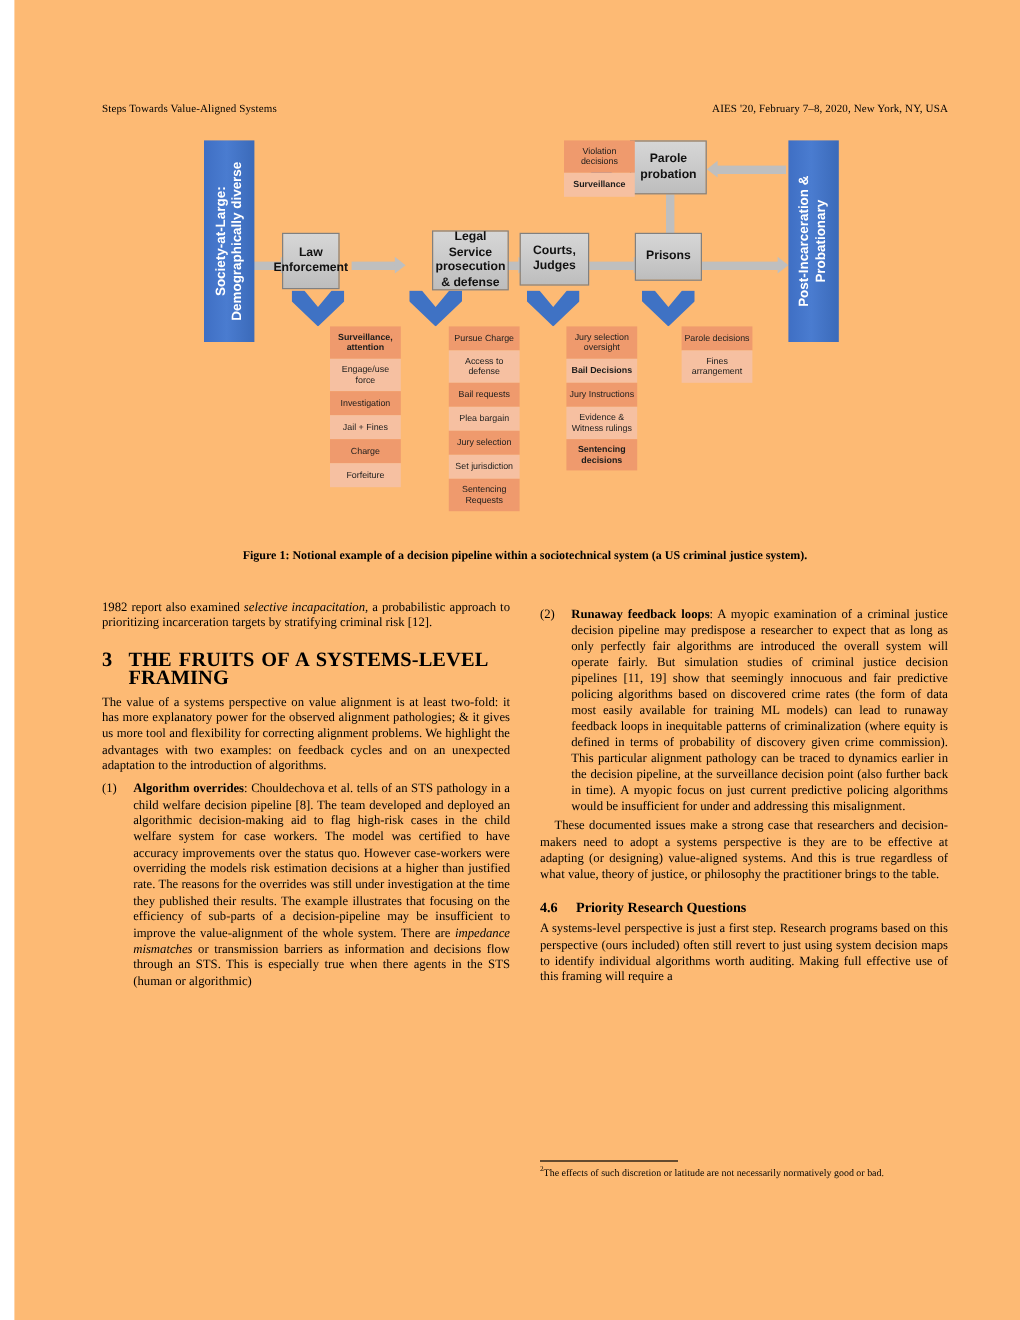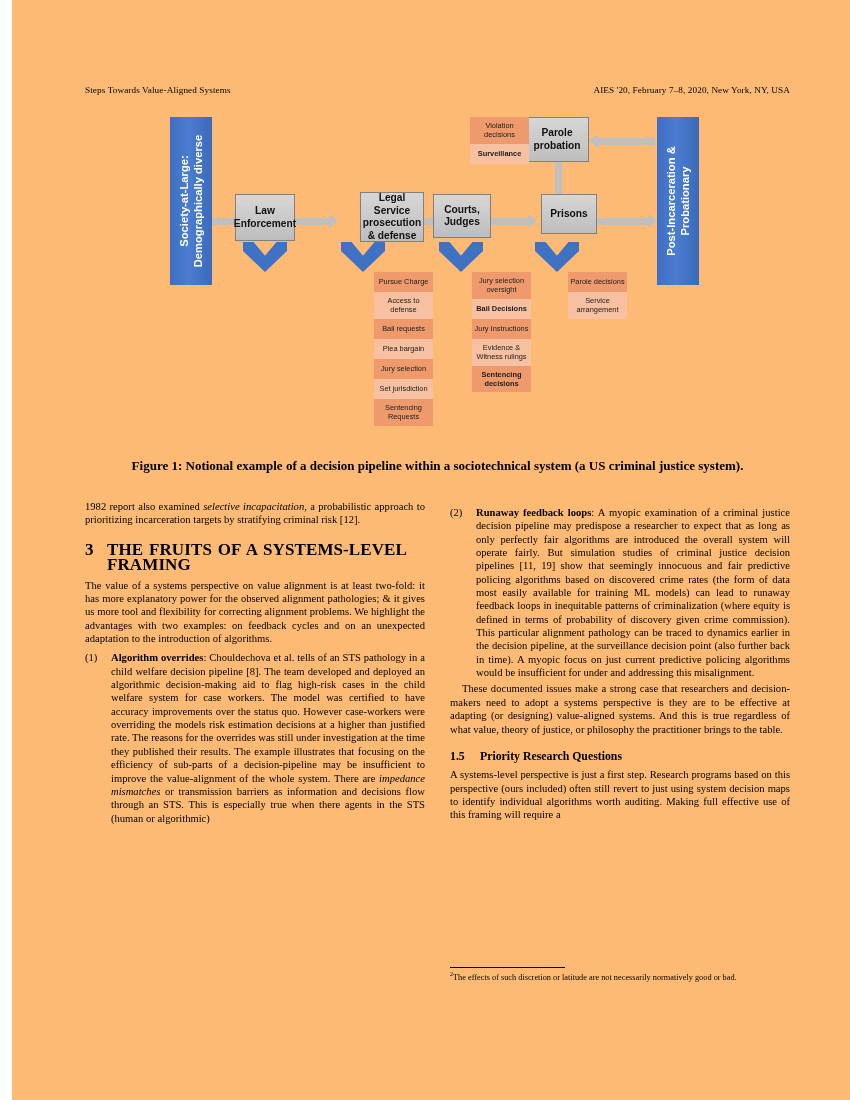--- a/index.html
+++ b/index.html
@@ -159,21 +159,21 @@
 
   
   .caption {
     position: absolute;
     left: 73px;
     top: 458px;
     width: 705px;
     text-align: center;
     font-family: "Liberation Serif", serif;
     font-weight: 700;
-    font-size: 13px;
+    font-size: 10px;
   }
 
   
   .col {
     position: absolute;
     top: 500px;
     width: 340px;
     font-size: 10.6px;
     line-height: 13.35px;
     text-align: justify;
@@ -274,51 +274,59 @@
       </div>
     </div>
 
     <div class="band band-right">
       <div class="vert">
         <span>Post-Incarceration &amp;</span><br>
         <span>Probationary</span>
       </div>
     </div>
 
-    <div class="node" style="left:150px; top:82px; width:60px; height:47px;">
+    <div class="node" style="left:150px; top:82px; width:48px; height:47px;">
       <span style="white-space:pre-line">Law
 Enforcement</span>
     </div>
 
     <div class="node" style="left:246px; top:80px; width:64px; height:50px;margin-left:29px;">
       <span style="white-space:pre-line">Legal Service
 prosecution
 &amp;  defense</span>
     </div>
 
     <div class="node" style="left:348px; top:82px; width:58px; height:44px;">
       <span style="white-space:pre-line">Courts,
 Judges</span>
     </div>
 
-    <div class="node" style="left:444px; top:82px; width:56px; height:40px;margin-left:12px;">
+    <div class="node" style="left:444px; top:82px; width:56px; height:40px;">
       <span style="white-space:pre-line">Prisons</span>
     </div>
 
     <div class="node" style="left:440px; top:5px; width:64px; height:45px;">
       <span style="white-space:pre-line">Parole
 probation</span>
     </div>
 
     <div class="chev-down" style="left:158px; top:130px;"></div>
     <div class="chev-down" style="left:256px; top:130px;"></div>
     <div class="chev-down" style="left:354px; top:130px;"></div>
     <div class="chev-down" style="left:450px; top:130px;"></div>
     <div class="chev-left" style="left:404px; top:6px;"></div>
 
+    <div class="stack" style="left:150px; top:160px;">
+      <div class="cell dark b">Surveillance, attention</div>
+      <div class="cell light">Engage/use force</div>
+      <div class="cell dark">Investigation</div>
+      <div class="cell light">Jail + Fines</div>
+      <div class="cell dark">Charge</div>
+      <div class="cell light">Forfeiture</div>
+    </div>
 
     <div class="stack" style="left:249px; top:160px;">
       <div class="cell dark">Pursue Charge</div>
       <div class="cell light">Access to defense</div>
       <div class="cell dark">Bail requests</div>
       <div class="cell light">Plea bargain</div>
       <div class="cell dark">Jury selection</div>
       <div class="cell light">Set jurisdiction</div>
       <div class="cell dark">Sentencing Requests</div>
     </div>
@@ -326,21 +334,21 @@
     <div class="stack" style="left:347px; top:160px;">
       <div class="cell dark">Jury selection oversight</div>
       <div class="cell light b">Bail Decisions</div>
       <div class="cell dark">Jury Instructions</div>
       <div class="cell light">Evidence &amp; Witness rulings</div>
       <div class="cell dark b">Sentencing decisions</div>
     </div>
 
     <div class="stack" style="left:443px; top:160px;">
       <div class="cell dark">Parole decisions</div>
-      <div class="cell light">Service arrangement</div>
+      <div class="cell light">Fines arrangement</div>
     </div>
 
     <div class="stack" style="left:345px; top:5px;">
       <div class="cell dark">Violation decisions</div>
       <div class="cell light b">Surveillance</div>
     </div>
 
   </div>
 
   <div class="caption">Figure 1: Notional example of a decision pipeline within a sociotechnical system (a US criminal justice system).</div>
@@ -366,21 +374,21 @@
 
     <ol class="enum">
       <li>
         <span class="marker">(2)</span><span class="bold">Runaway feedback loops</span><span>: A myopic examination of a criminal justice decision pipeline may predispose a researcher to expect that as long as only perfectly fair algorithms are introduced the overall system will operate fairly. But simulation studies of criminal justice decision pipelines [11, 19] show that seemingly innocuous and fair predictive policing algorithms based on discovered crime rates (the form of data most easily available for training ML models) can lead to runaway feedback loops in inequitable patterns of criminalization (where equity is defined in terms of probability of discovery given crime commission). This particular alignment pathology can be traced to dynamics earlier in the decision pipeline, at the surveillance decision point (also further back in time). A myopic focus on just current predictive policing algorithms would be insufficient for under and addressing this misalignment.</span>
       </li>
     </ol>
 
     <p class="ind" style="margin-top:3px">These documented issues make a strong case that researchers and decision-makers need to adopt a systems perspective is they are to be effective at adapting (or designing) value-aligned systems. And this is true regardless of what value, theory of justice, or philosophy the practitioner brings to the table.</p>
 
     <h3 class="sub">
-      <span class="num">1.5</span><span>Priority Research Questions</span>
+      <span class="num">4.6</span><span>Priority Research Questions</span>
     </h3>
 
     <p>A systems-level perspective is just a first step. Research programs based on this perspective (ours included) often still revert to just using system decision maps to identify individual algorithms worth auditing. Making full effective use of this framing will require a</p>
   </div>
 
   <div class="fnote">
     <div class="rule"></div>
     <div><sup>2</sup><span>The effects of such discretion or latitude are not necessarily normatively good or bad.</span></div>
   </div>
 

